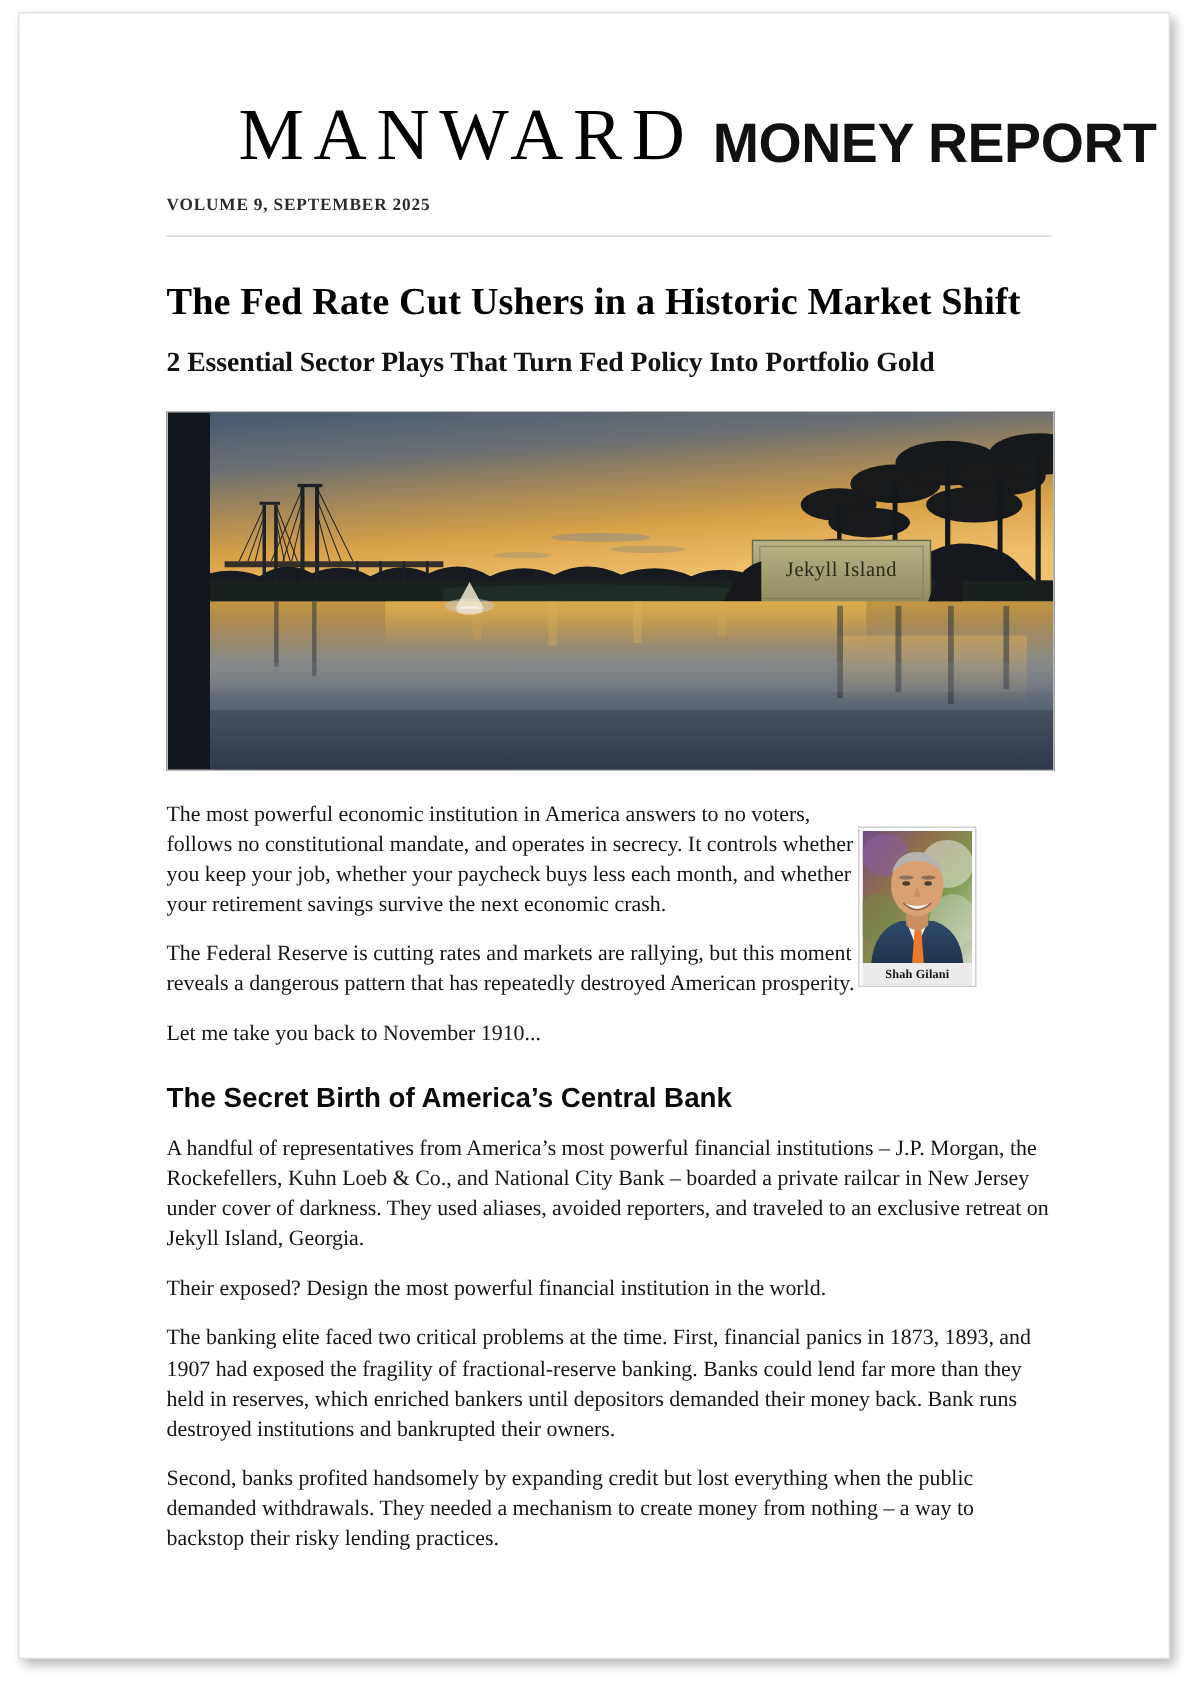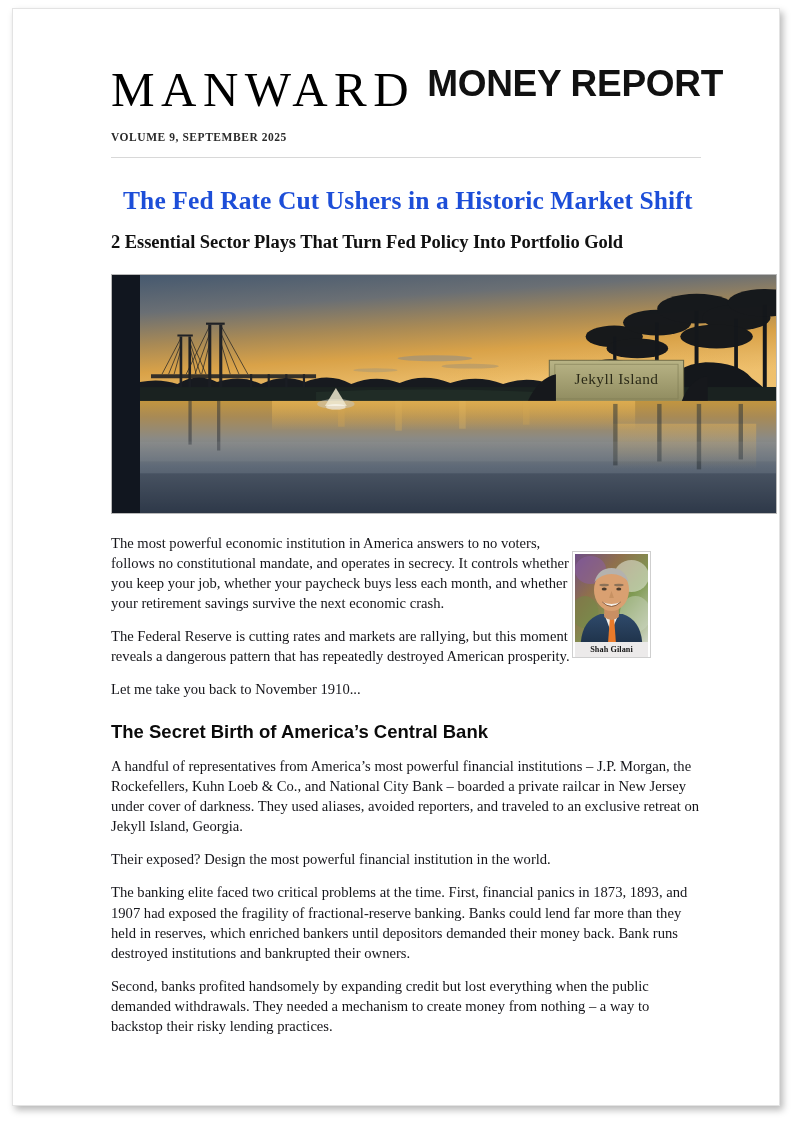--- a/index.html
+++ b/index.html
@@ -40,22 +40,23 @@
   .content {
     position: absolute;
     left: 98px;
     top: 56px;
     width: 590px;
   }
 
   
   .masthead {
     display: flex;
-    align-items: flex-start;
+    align-items: flex-end;
     white-space: nowrap;
+    margin-left: 48px;
   }
   .masthead-serif {
     font-family: "Liberation Serif", serif;
     font-size: 49px;
     letter-spacing: 6.5px;
     color: #000000;
     line-height: 1;
   }
   .masthead-sans {
     font-family: "Liberation Sans", sans-serif;
@@ -83,38 +84,37 @@
     width: 590px;
   }
 
   
   .headline {
     margin-top: 28px;
     font-family: "Liberation Serif", serif;
     font-weight: bold;
     font-size: 25.5px;
     letter-spacing: 0.1px;
-    color: #1d4ed8;
+    color: #000000;
     line-height: 1.2;
-    margin-left: 12px;
   }
   .subheadline {
     margin-top: 14px;
     font-family: "Liberation Serif", serif;
     font-weight: bold;
     font-size: 18.5px;
     letter-spacing: -0.05px;
     color: #111111;
     line-height: 1.25;
   }
 
   
   .hero-wrap {
     margin-top: 20px;
-    width: 666px;
+    width: 592px;
     height: 240px;
     border: 1px solid #b9b9b9;
     box-sizing: border-box;
     position: relative;
     overflow: hidden;
     background: #11161f;
     padding-left: 28px;
   }
   .hero-svg { display: block; width: 100%; height: 100%; }
 

